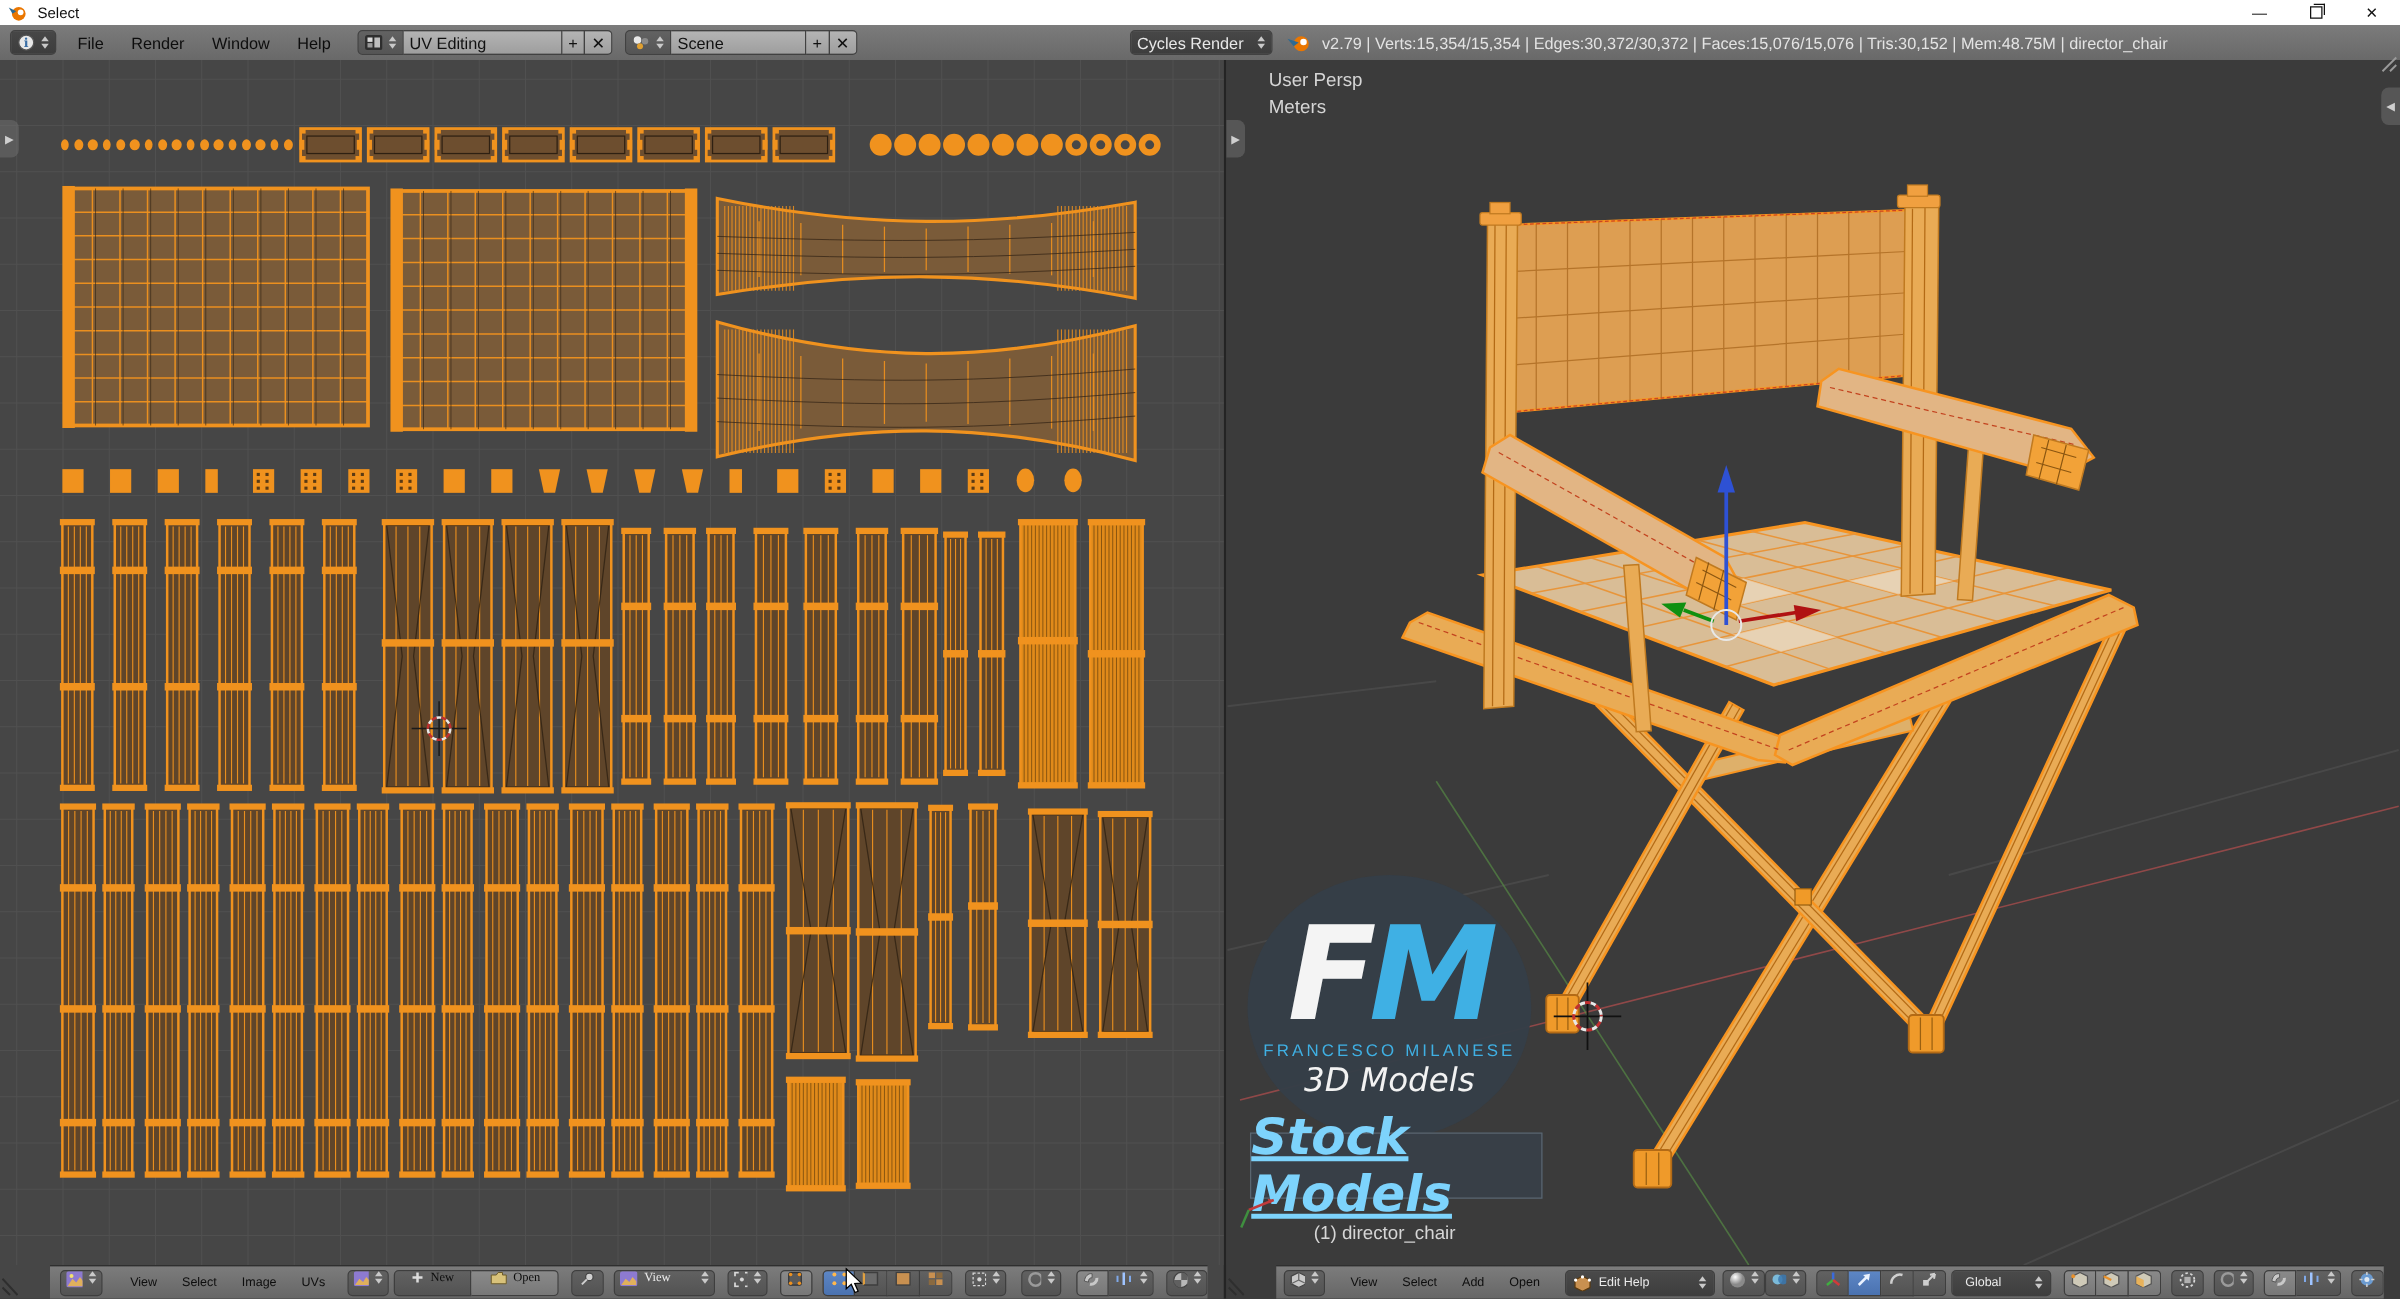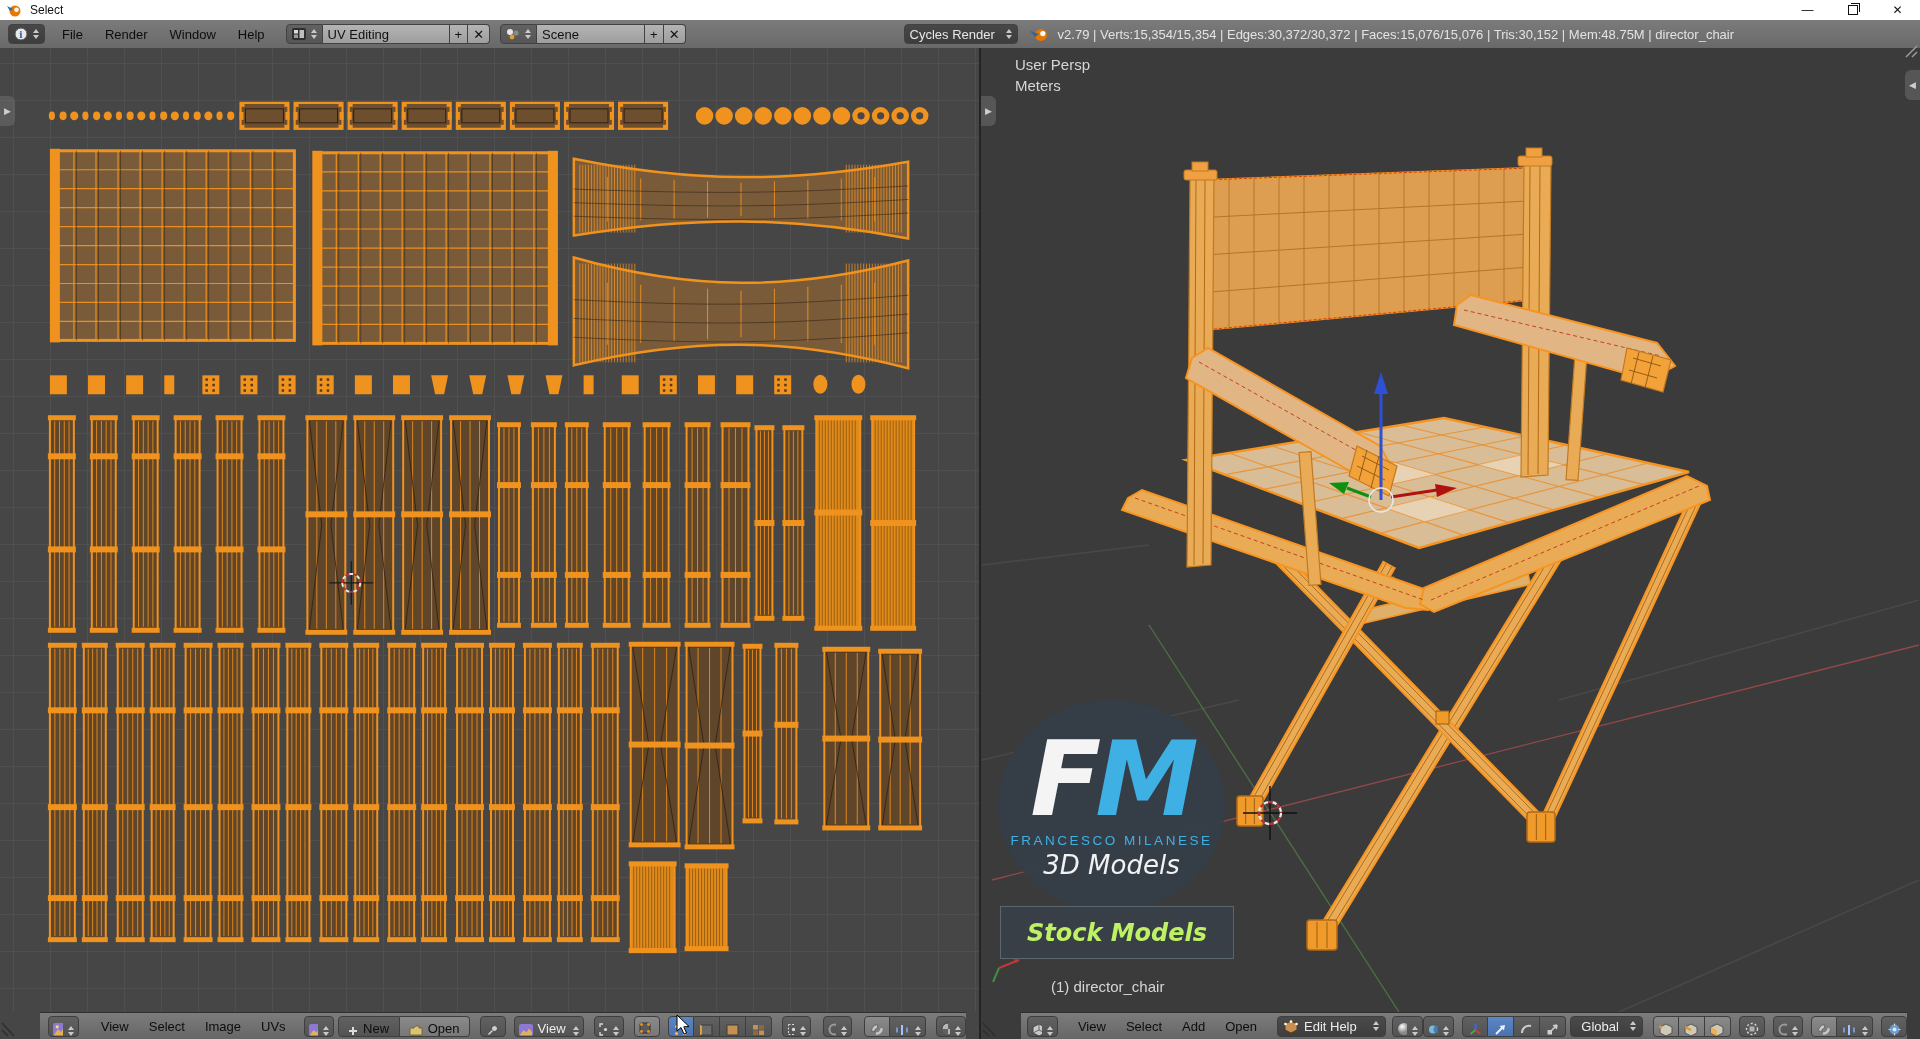--- a/index.html
+++ b/index.html
@@ -33,45 +33,45 @@
   .uv-region{width:981px;position:relative;background:#464646;border-right:2px solid #242424;box-sizing:border-box;}
   .uv-canvas{position:absolute;left:0;right:0;top:0;bottom:27px;
     background-color:#464646;
     background-image:linear-gradient(#505050 1px,transparent 1px),linear-gradient(90deg,#505050 1px,transparent 1px);
     background-size:37px 37px;background-position:13px 15px;overflow:hidden;}
   .v3d-region{flex:1;position:relative;background:#3b3b3b;}
   .v3d-canvas{position:absolute;left:0;right:0;top:0;bottom:27px;overflow:hidden;background:#3b3b3b;}
   svg.fill{position:absolute;left:0;top:0;width:100%;height:100%;}
   
   .ed-header{position:absolute;left:0;right:13px;bottom:0;height:27px;background:linear-gradient(#7c7c7c,#666666);
-    border-top:1px solid #2f2f2f;display:flex;align-items:center;font-size:13px;color:#0d0d0d;overflow:hidden;box-sizing:border-box;margin-left:40px;}
+    border-top:1px solid #2f2f2f;display:flex;align-items:center;font-size:10px;color:#0d0d0d;overflow:hidden;box-sizing:border-box;margin-left:40px;}
   .ed-header .hmenu{padding:0 10px;}
-  .ibtn{display:inline-flex;align-items:flex-end;justify-content:center;height:21px;min-width:26px;
-    border:1px solid #3e3e3e;border-radius:4px;background:linear-gradient(#616161,#535353);box-sizing:border-box;padding:0 4px;}
+  .ibtn{display:inline-flex;align-items:flex-start;justify-content:center;height:21px;min-width:26px;
+    border:1px solid #3e3e3e;border-radius:4px;background:linear-gradient(#616161,#535353);box-sizing:border-box;padding:0 4px;font-family:Liberation Serif, serif;}
   .ibtn.active{background:linear-gradient(#5d86c5,#4a72b0);}
   .ibtn.lightb{background:linear-gradient(#8a8a8a,#787878);}
   .igrp{display:inline-flex;}
   .igrp .ibtn{border-radius:0;border-left-width:0;}
   .igrp .ibtn:first-child{border-radius:4px 0 0 4px;border-left-width:1px;}
   .igrp .ibtn:last-child{border-radius:0 4px 4px 0;}
   .dropbtn{display:inline-flex;align-items:center;height:21px;border:1px solid #3e3e3e;border-radius:4px;
     background:linear-gradient(#4a4a4a,#3e3e3e);color:#ececec;padding:0 6px;box-sizing:border-box;}
   
   .v3d-label{position:absolute;color:#d6d6d6;font-size:15px;}
   .fm-circle{position:absolute;left:17px;top:652px;width:227px;height:211px;border-radius:50%;
     background:rgba(53,62,71,0.97);display:flex;flex-direction:column;align-items:center;justify-content:center;}
   .fm-initials{display:flex;align-items:flex-end;font-family:"DejaVu Sans",sans-serif;font-style:italic;font-weight:bold;
     font-size:104px;line-height:0.82;letter-spacing:-6px;margin-top:6px;}
   .fm-f{color:#f4f4f4;}
   .fm-m{color:#3fb0e4;}
   .fm-name{color:#3fb0e4;font-size:13.5px;letter-spacing:2.5px;margin-top:10px;white-space:nowrap;}
   .fm-tagline{color:#f2f2f2;font-size:26px;font-style:italic;margin-top:2px;font-family:"DejaVu Sans",sans-serif;}
   .stock-badge{position:absolute;left:19px;top:858px;width:232px;height:51px;background:rgba(56,64,72,0.96);
     border:1px solid #5a6670;display:flex;align-items:center;justify-content:center;}
-  .stock-text{color:#bef264;font-size:24px;font-weight:bold;font-style:italic;font-family:"DejaVu Sans",sans-serif;}
+  .stock-text{color:#7dd3fc;font-size:40px;font-weight:bold;font-style:italic;font-family:"DejaVu Sans",sans-serif;text-decoration:underline;}
   .region-tab{position:absolute;width:15px;height:30px;background:rgba(110,110,110,0.55);
     display:flex;align-items:center;justify-content:center;color:#cfcfcf;font-size:9px;}
   .tab-left{left:0;top:48px;border-radius:0 6px 6px 0;}
   .tab-right{right:0;top:22px;border-radius:6px 0 0 6px;}
   .cursor-arrow{position:absolute;left:676px;top:1014px;z-index:50;}
   .corner-grip{position:absolute;z-index:5;}
 </style>
 </head>
 <body>
 

